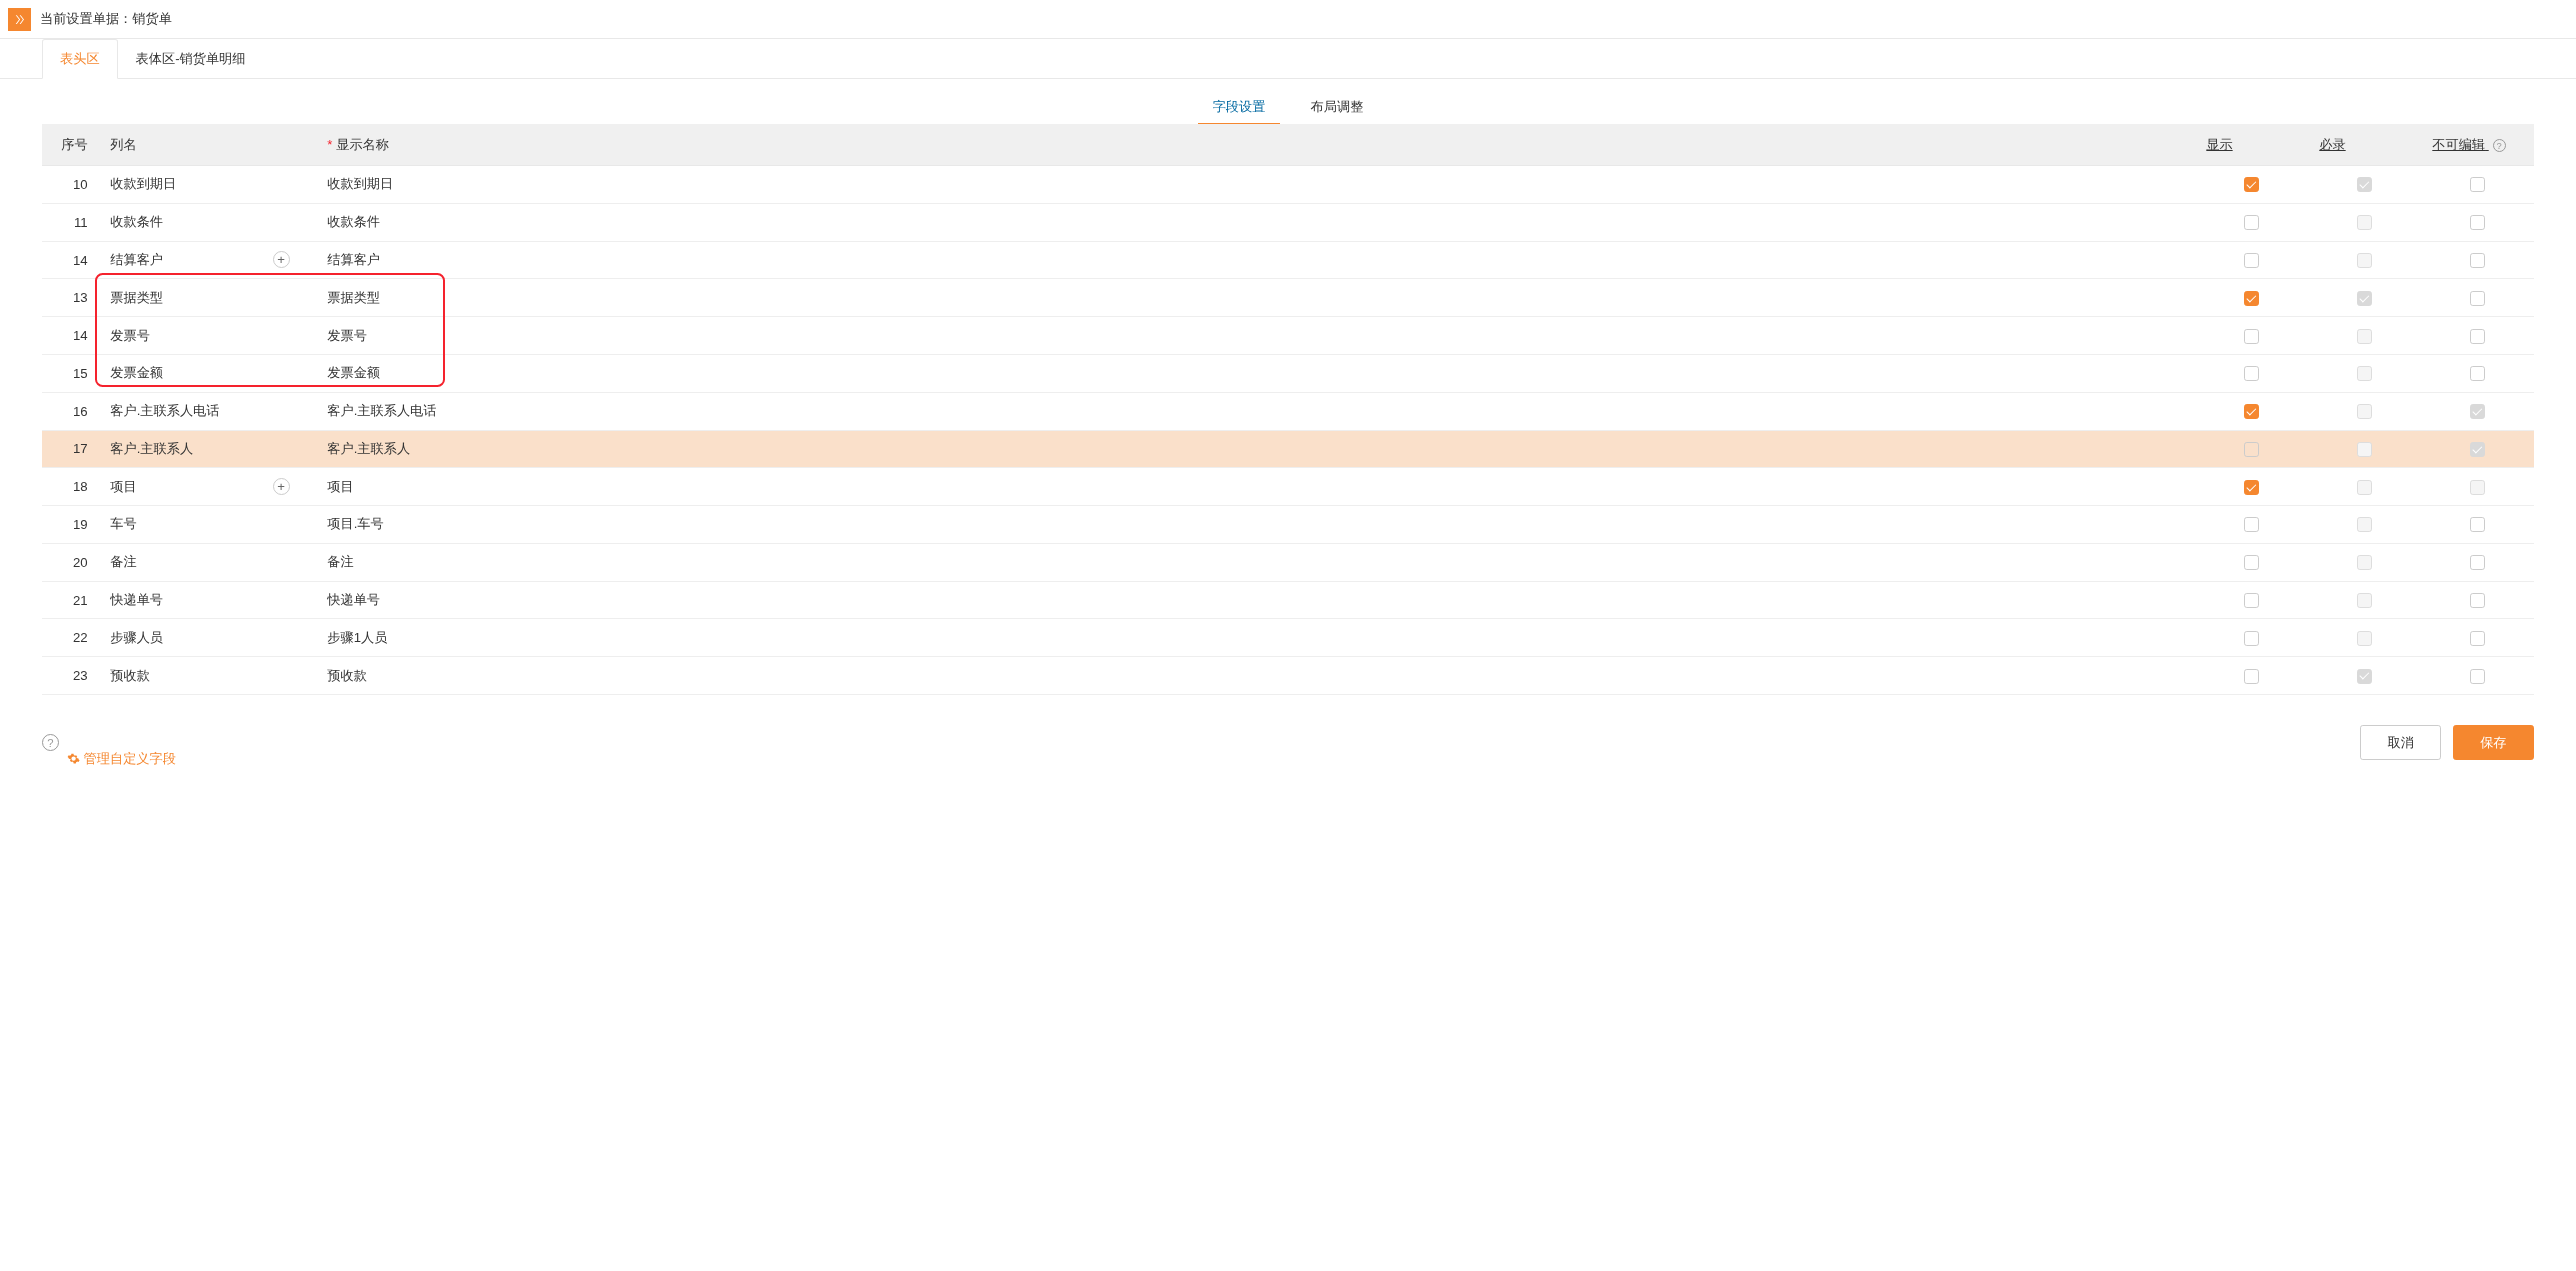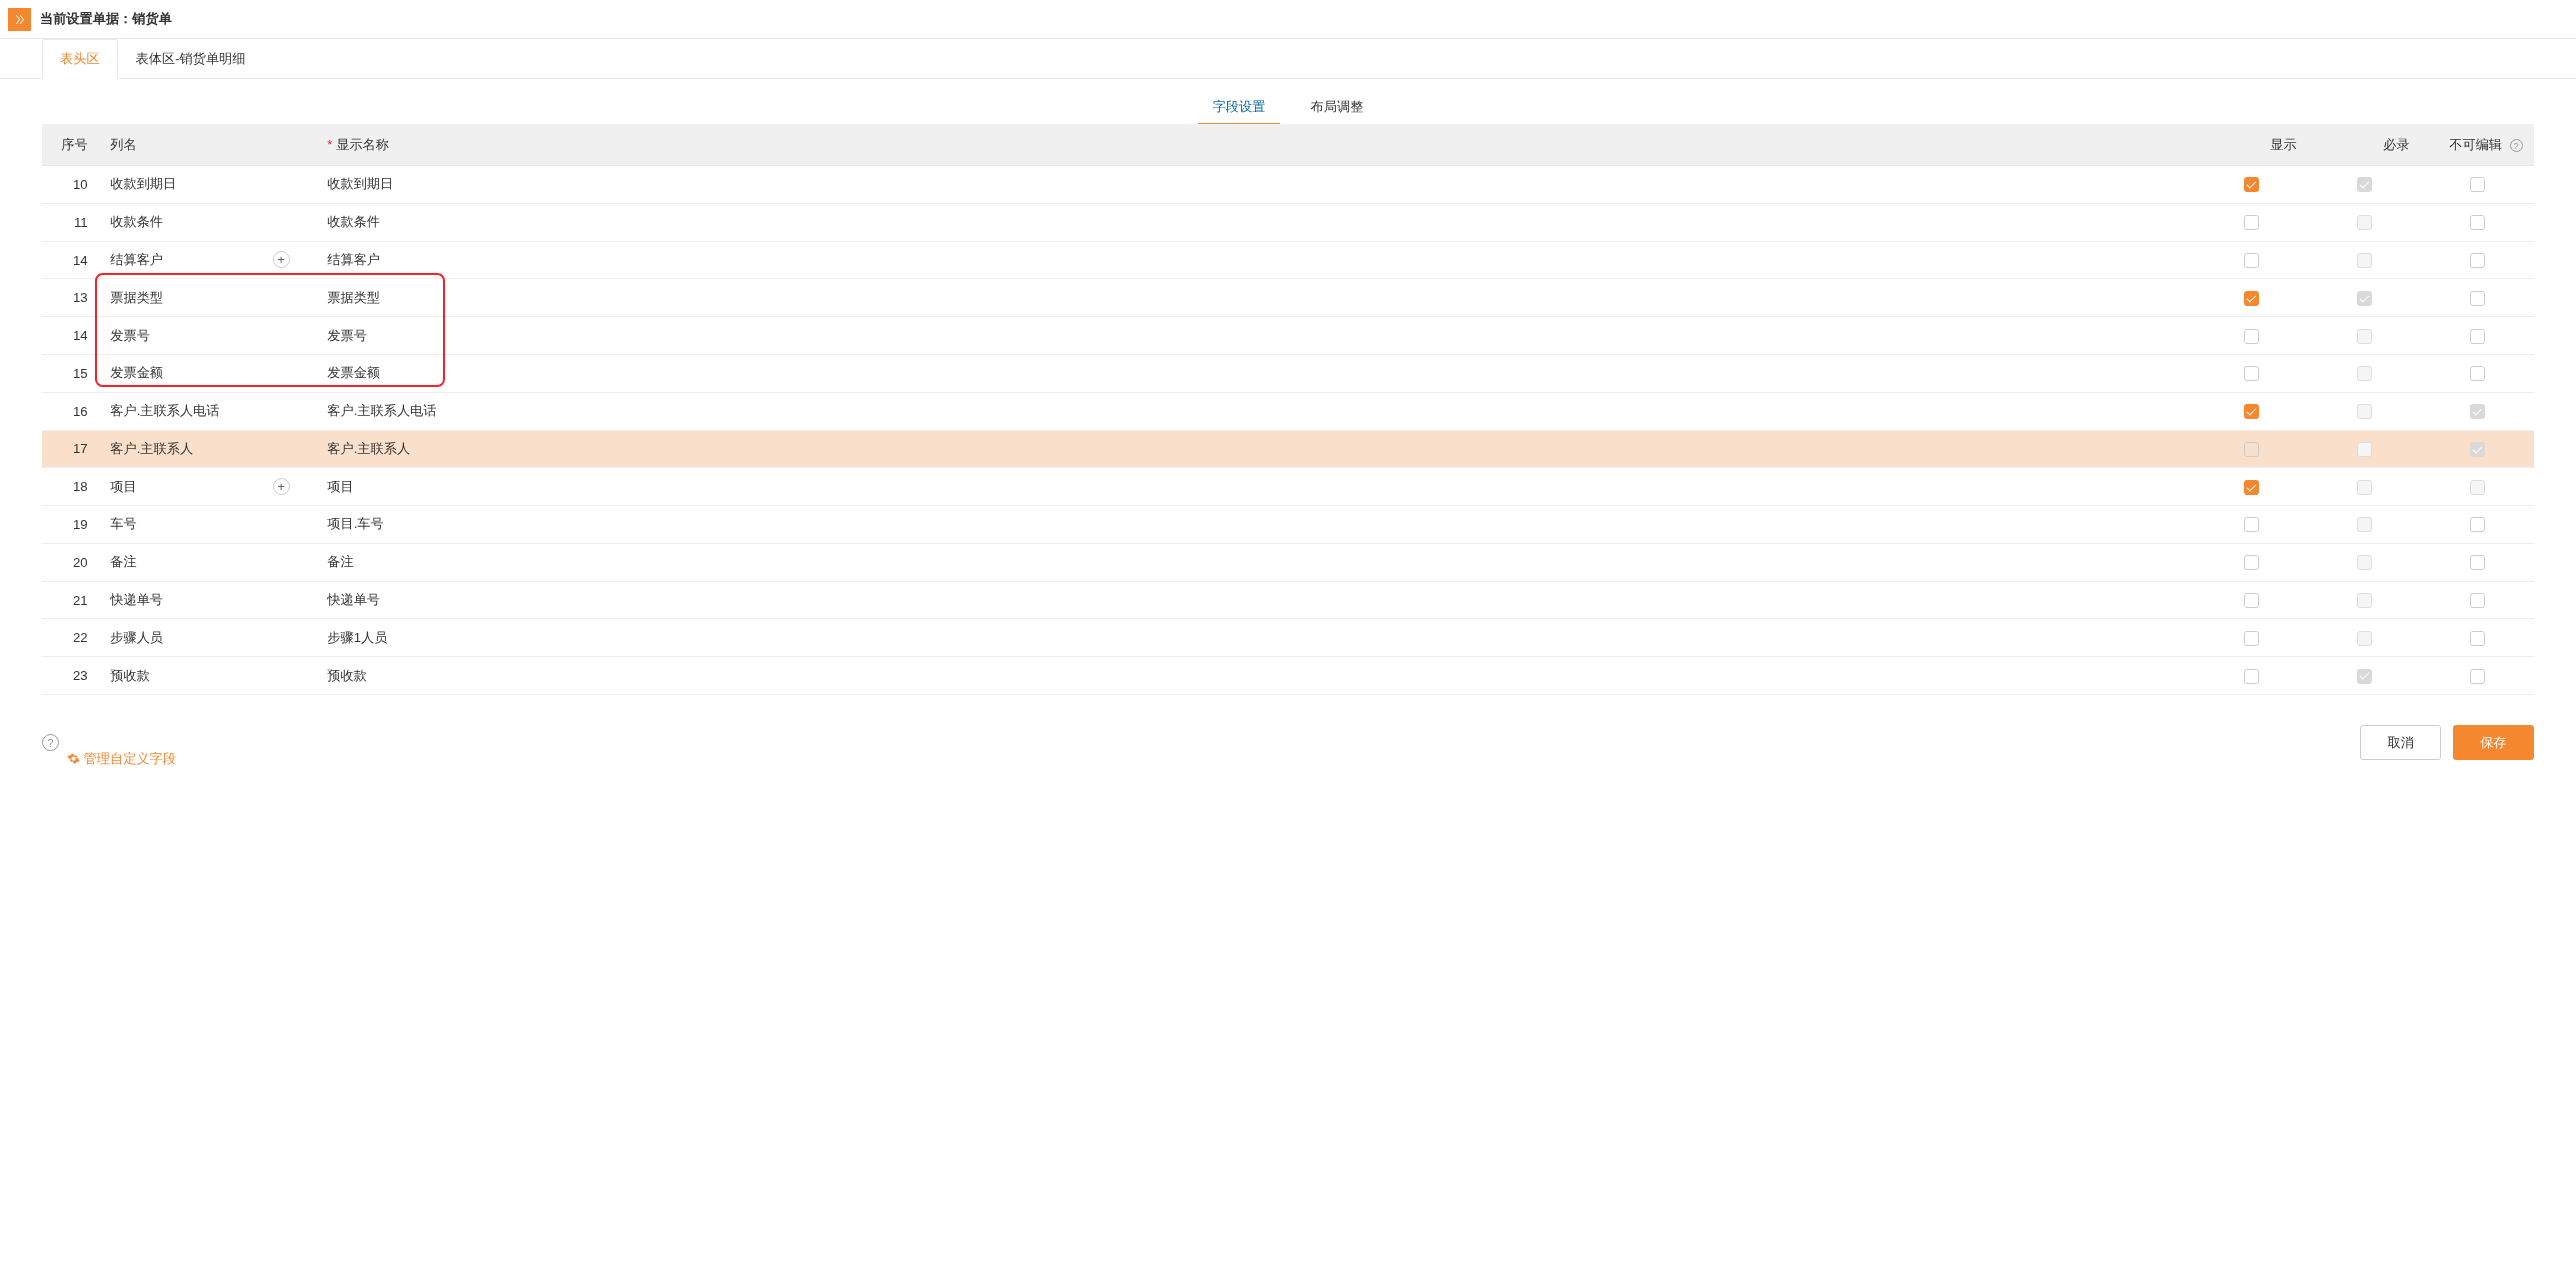--- a/index.html
+++ b/index.html
@@ -11,21 +11,20 @@
       font-family: -apple-system, BlinkMacSystemFont, "PingFang SC", "Microsoft YaHei", sans-serif;
       font-size: 13.2px;
       color: #333;
       background: #fff;
     }
     .header-bar {
       display: flex;
       align-items: center;
       padding: 7.6px 0;
       border-bottom: 0.9px solid #e8e8e8;
-      font-weight: bold;
     }
     .collapse-btn {
       width: 23px;
       height: 23px;
       background: #f5872f;
       display: flex;
       align-items: center;
       justify-content: center;
       margin-left: 7.6px;
       cursor: pointer;
@@ -81,21 +80,22 @@
     }
     thead th {
       background: #f0f0f0;
       text-align: left;
       padding: 11.3px 11.3px;
       font-weight: 500;
       border-bottom: 0.9px solid #e8e8e8;
       color: #333;
     }
     thead th.center {
-      text-align: right;
+      text-align: left;
+      text-decoration: underline;
     }
     tbody tr {
       border-bottom: 0.9px solid #eee;
     }
     tbody tr.highlight-row {
       background: #fae0ca;
     }
     tbody td {
       padding: 9.4px 11.3px;
       vertical-align: middle;

